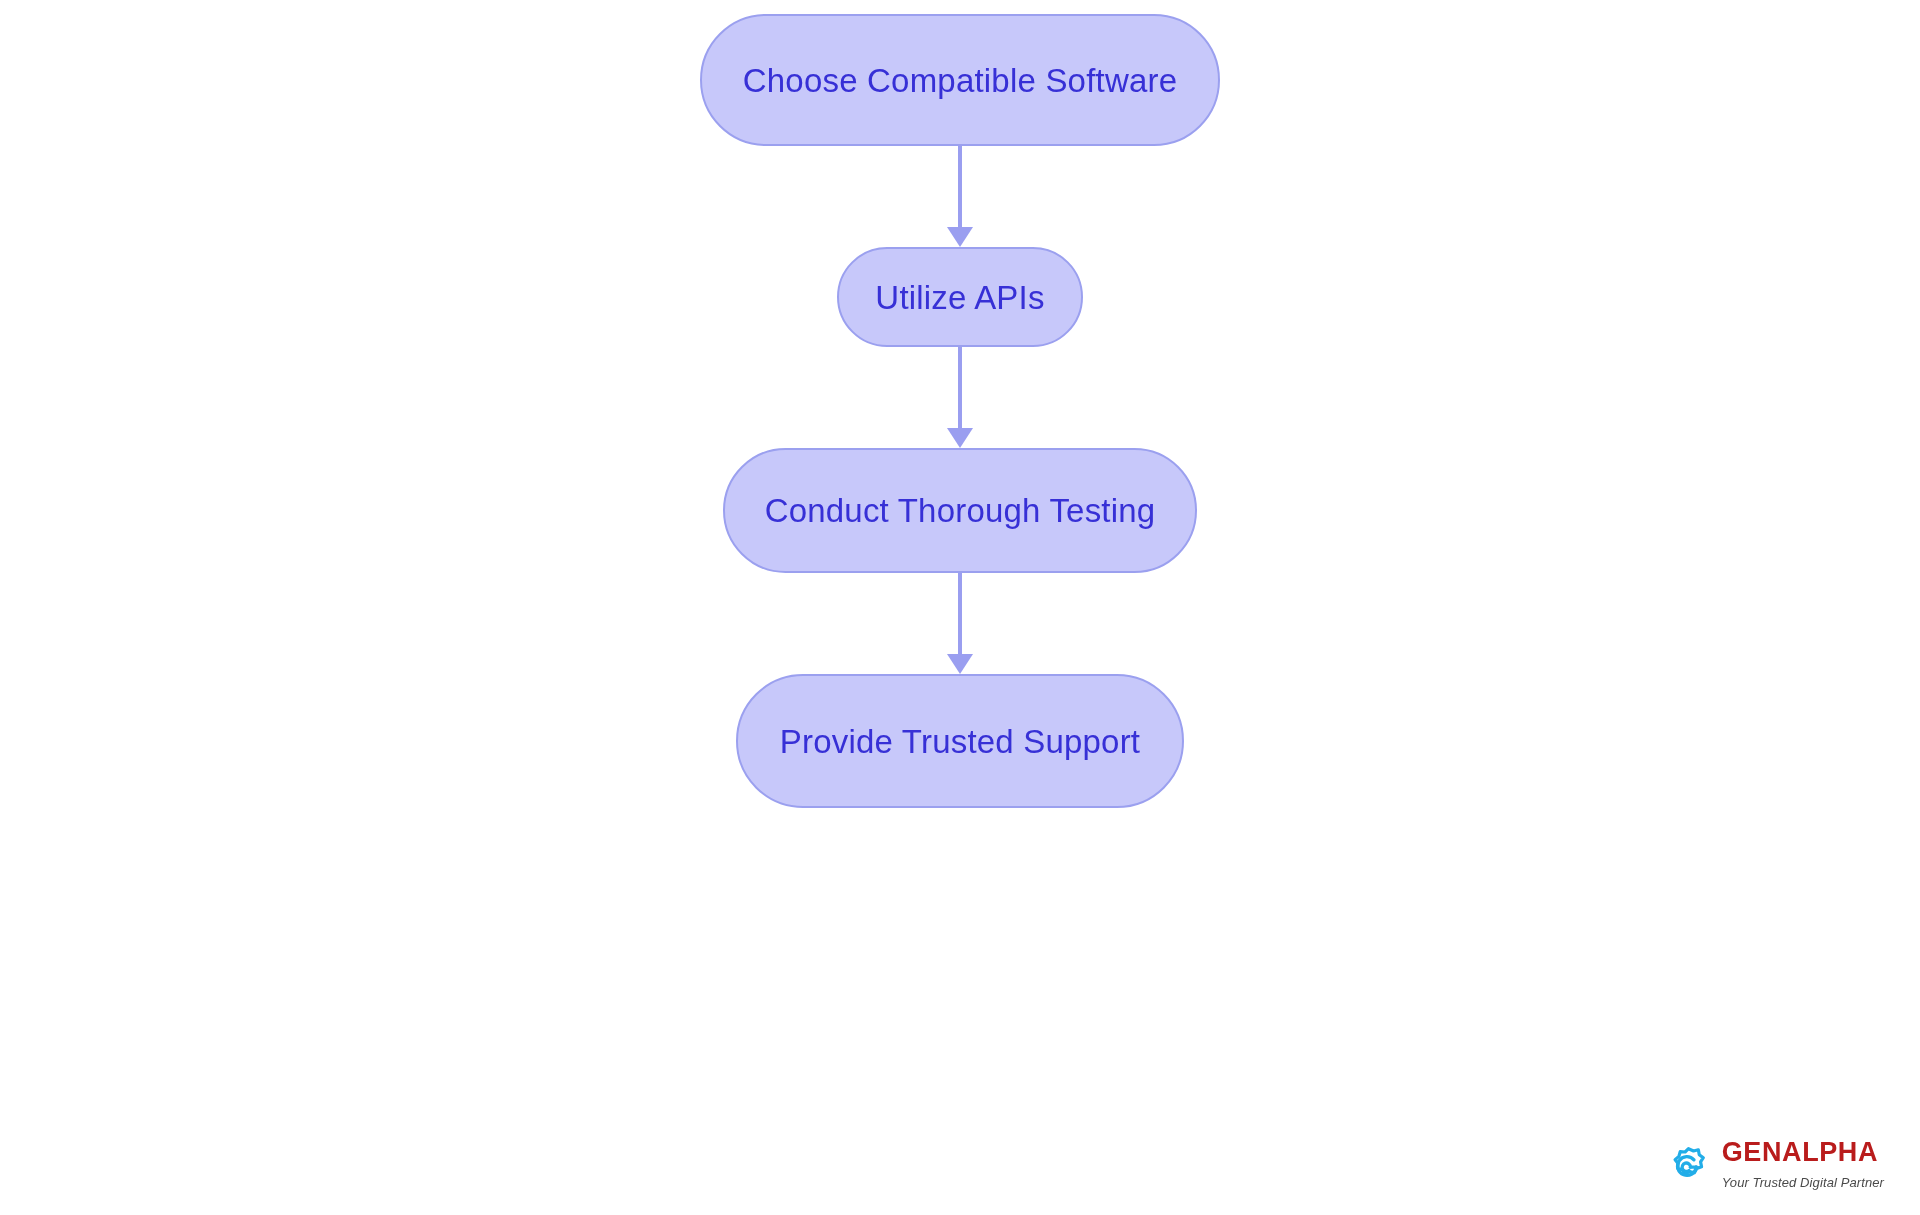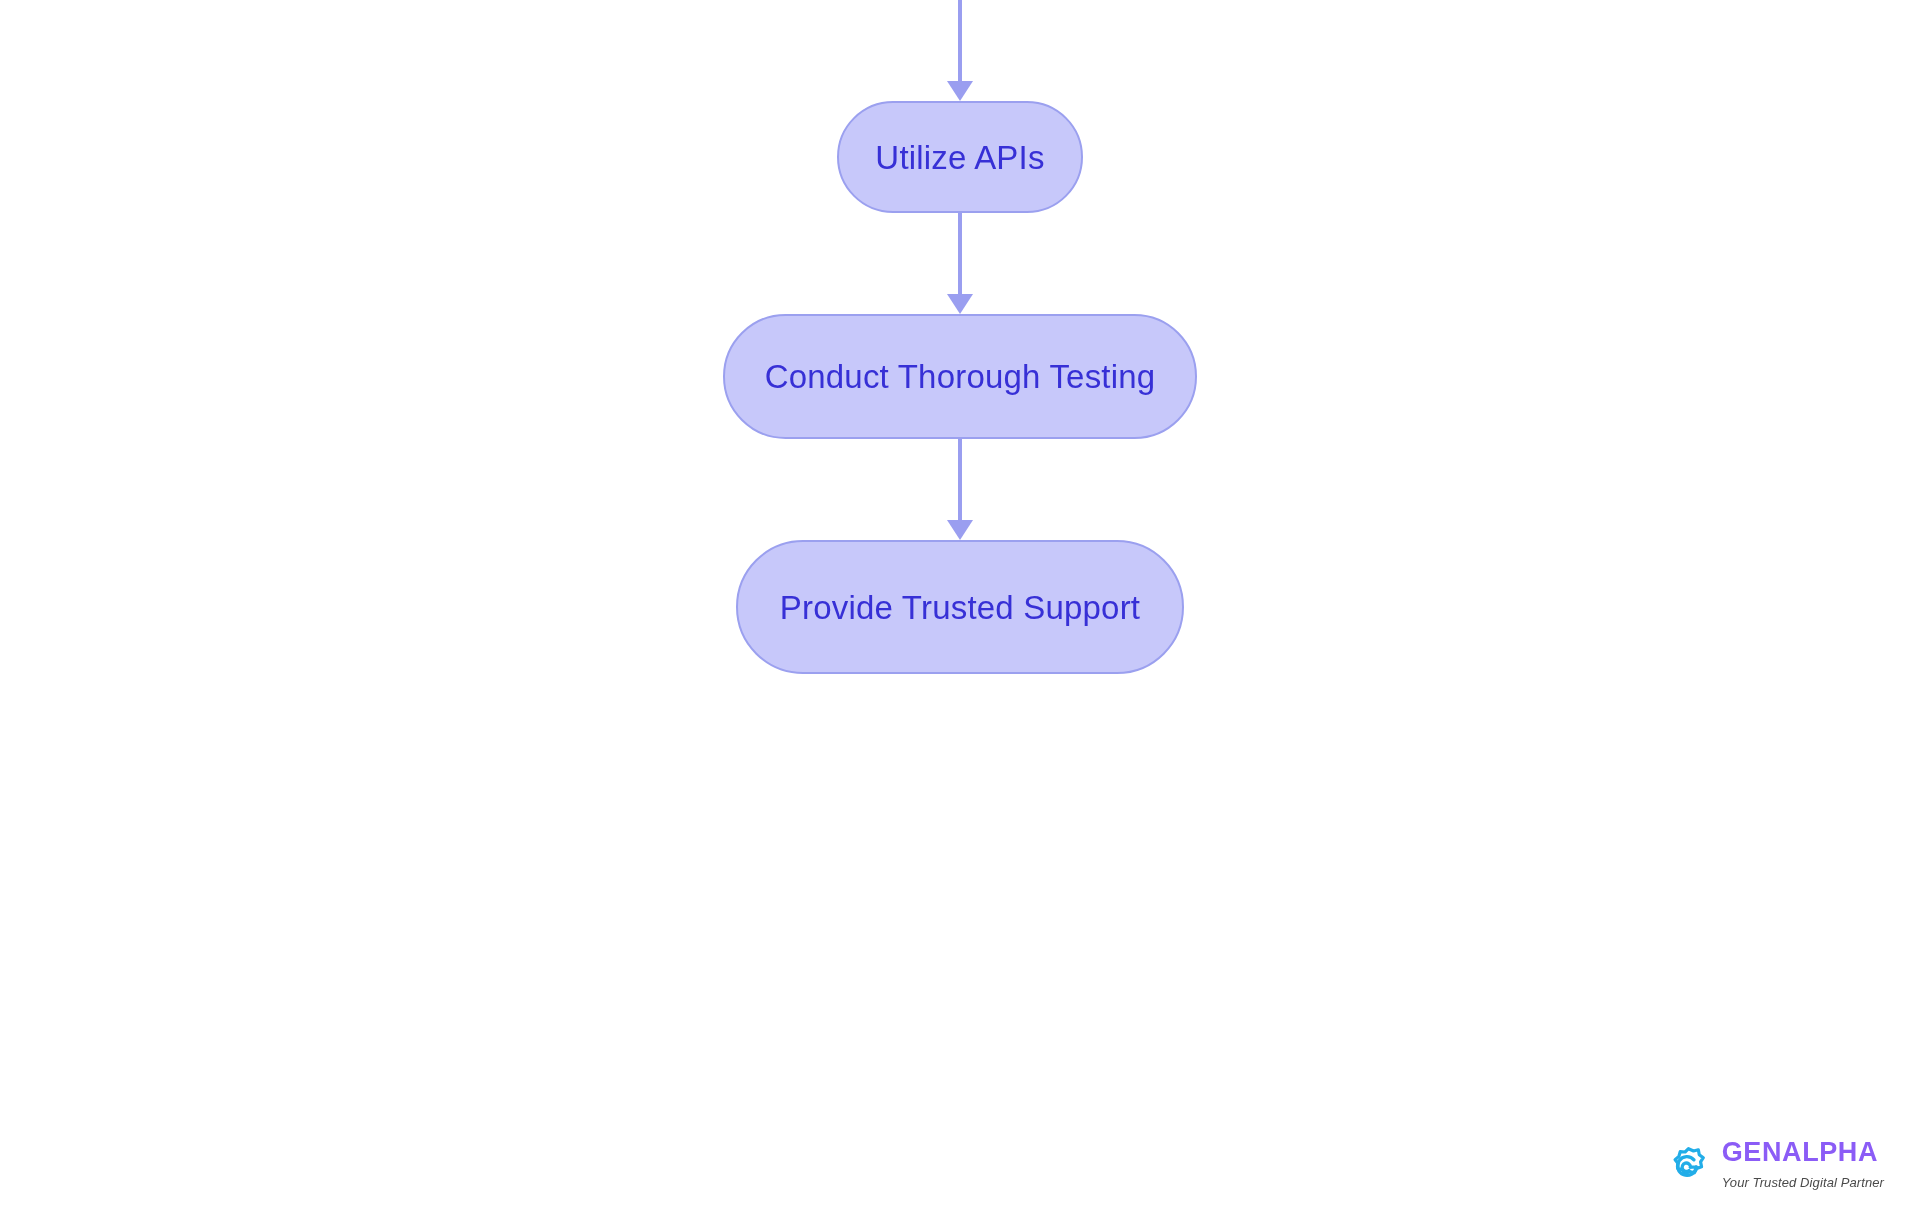--- a/index.html
+++ b/index.html
@@ -53,21 +53,21 @@
 
   
   .node-1 {
     width: 520px;
     height: 132px;
     margin-top: 14px;
     font-size: 33px;
   }
   .node-2 {
     width: 246px;
-    height: 112px;
+    height: 100px;
     font-size: 33px;
   }
   .node-3 {
     width: 474px;
     height: 125px;
     font-size: 33px;
   }
   .node-4 {
     width: 448px;
     height: 134px;
@@ -115,38 +115,41 @@
   }
   .brand-text {
     display: flex;
     flex-direction: column;
     justify-content: center;
     line-height: 1;
   }
   .brand-name {
     font-size: 27px;
     font-weight: bold;
-    color: #8b5cf6;
+    color: #b91c1c;
     letter-spacing: 0.6px;
   }
   .brand-tagline {
     font-size: 13px;
     font-style: italic;
     color: #4a4a4a;
     margin-top: 10px;
     letter-spacing: 0.1px;
   }
 </style>
 </head>
 <body>
 
 <div id="flowchart-canvas">
 
   <div class="flow-column">
 
+    <div class="node node-1">
+      <span class="node-label">Choose Compatible Software</span>
+    </div>
 
     <div class="connector conn-1">
       <div class="line"></div>
       <div class="arrow-head"></div>
     </div>
 
     <div class="node node-2">
       <span class="node-label">Utilize APIs</span>
     </div>
 

